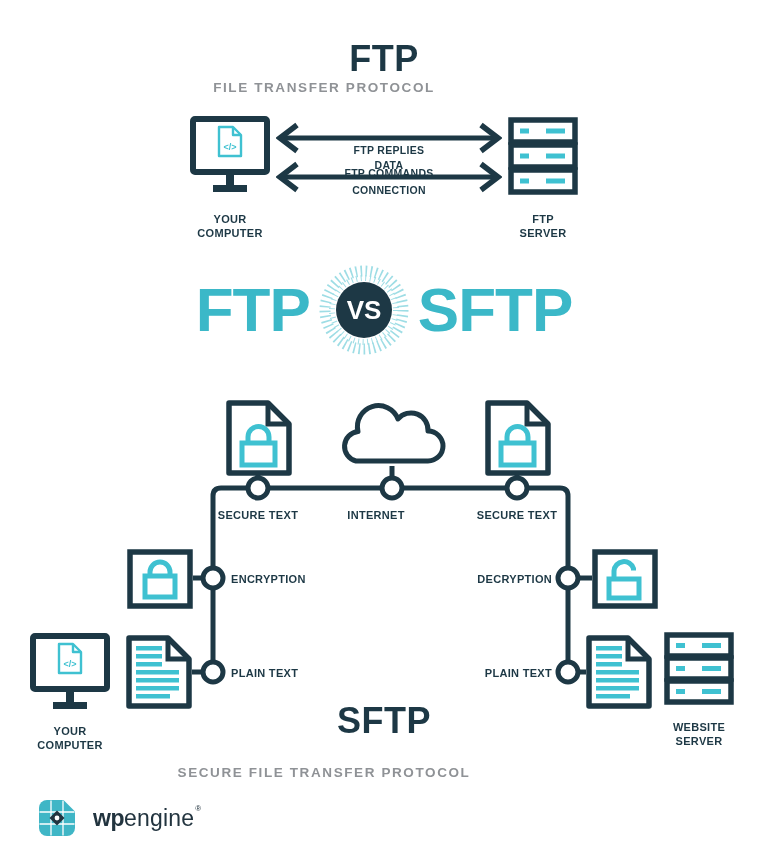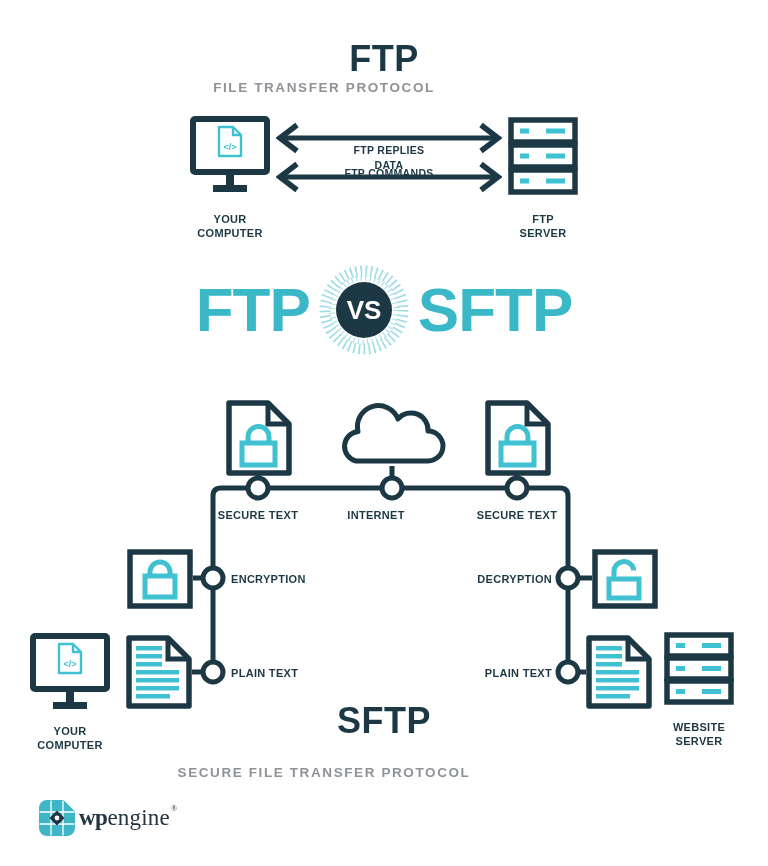--- a/index.html
+++ b/index.html
@@ -35,21 +35,21 @@
   }
   .vs-row{
     top:262px;left:0;width:768px;height:96px;
     display:flex;align-items:center;justify-content:center;gap:6px;
   }
   .vs-word{
     color:var(--teal-deep);font-size:62px;font-weight:800;letter-spacing:-1px;
     line-height:96px;
   }
   .footer{
-    left:38px;top:799px;display:flex;align-items:center;gap:3px;font-family:Liberation Serif, serif;
+    left:38px;top:799px;display:flex;align-items:center;gap:17px;
   }
   .brand{
     color:#22343f;font-size:23px;line-height:38px;display:flex;align-items:flex-start;
   }
   .brand .b{font-weight:800;letter-spacing:-.5px;}
   .brand .r{font-weight:400;letter-spacing:.2px;}
   .brand .reg{font-size:8px;line-height:20px;margin-left:1px;}
   svg{display:block;}
 </style>
 </head>
@@ -71,20 +71,21 @@
     <rect x="23" y="69" width="34" height="7" fill="#1d3845"></rect>
   </svg>
   <div class="abs lbl ctr" style="left:186px;top:204px;width:88px;">
     <div>YOUR</div>
     <div>COMPUTER</div>
   </div>
 
   <div class="abs arrow-lbl" style="top:119px;margin-top:48px;">FTP COMMANDS</div>
   <div class="abs arrow-lbl" style="top:144px;">FTP REPLIES</div>
   <div class="abs arrow-lbl" style="top:159px;">DATA</div>
+  <div class="abs arrow-lbl" style="top:184px;">CONNECTION</div>
   <svg class="abs" style="left:276px;top:116px;" width="226" height="90" viewBox="0 0 226 90">
     <g stroke="#1d3845" fill="none">
       <line x1="7" y1="22" x2="219" y2="22" stroke-width="5"></line>
       <polyline points="21,9 4,22 21,35" stroke-width="5.5"></polyline>
       <polyline points="205,9 222,22 205,35" stroke-width="5.5"></polyline>
     </g>
     <g stroke="#1d3845" fill="none">
       <line x1="7" y1="61" x2="219" y2="61" stroke-width="5"></line>
       <polyline points="21,48 4,61 21,74" stroke-width="5.5"></polyline>
       <polyline points="205,48 222,61 205,74" stroke-width="5.5"></polyline>

